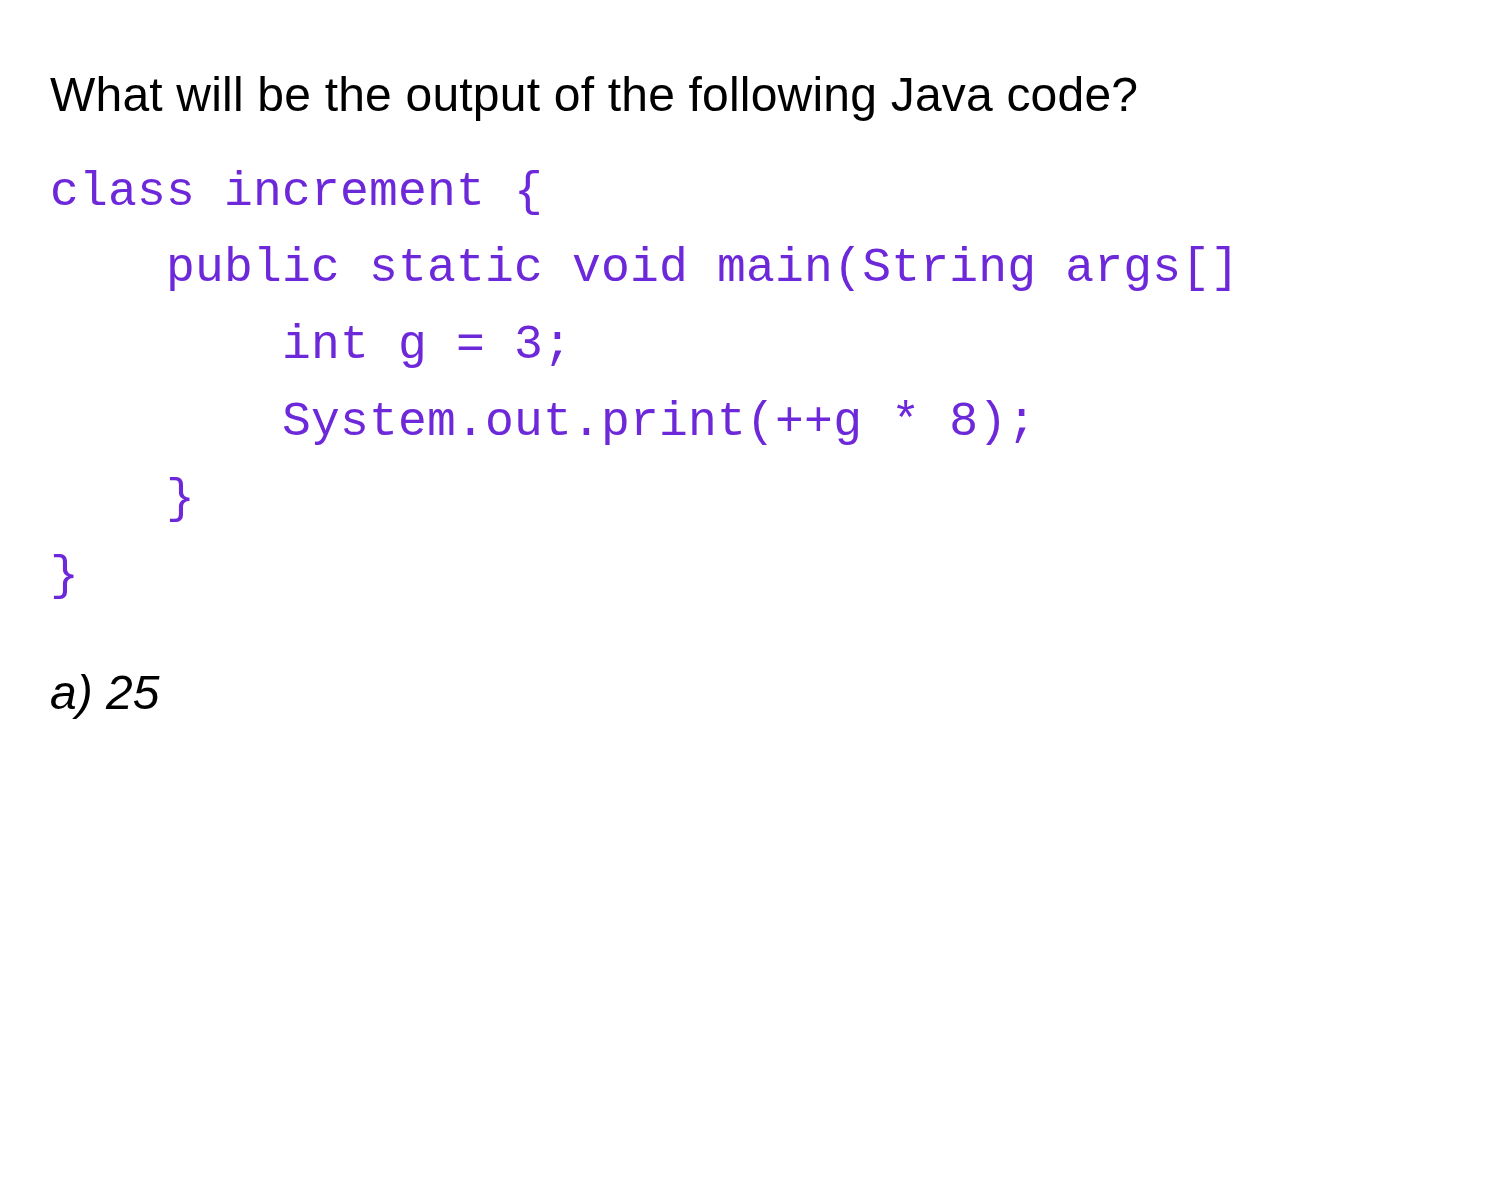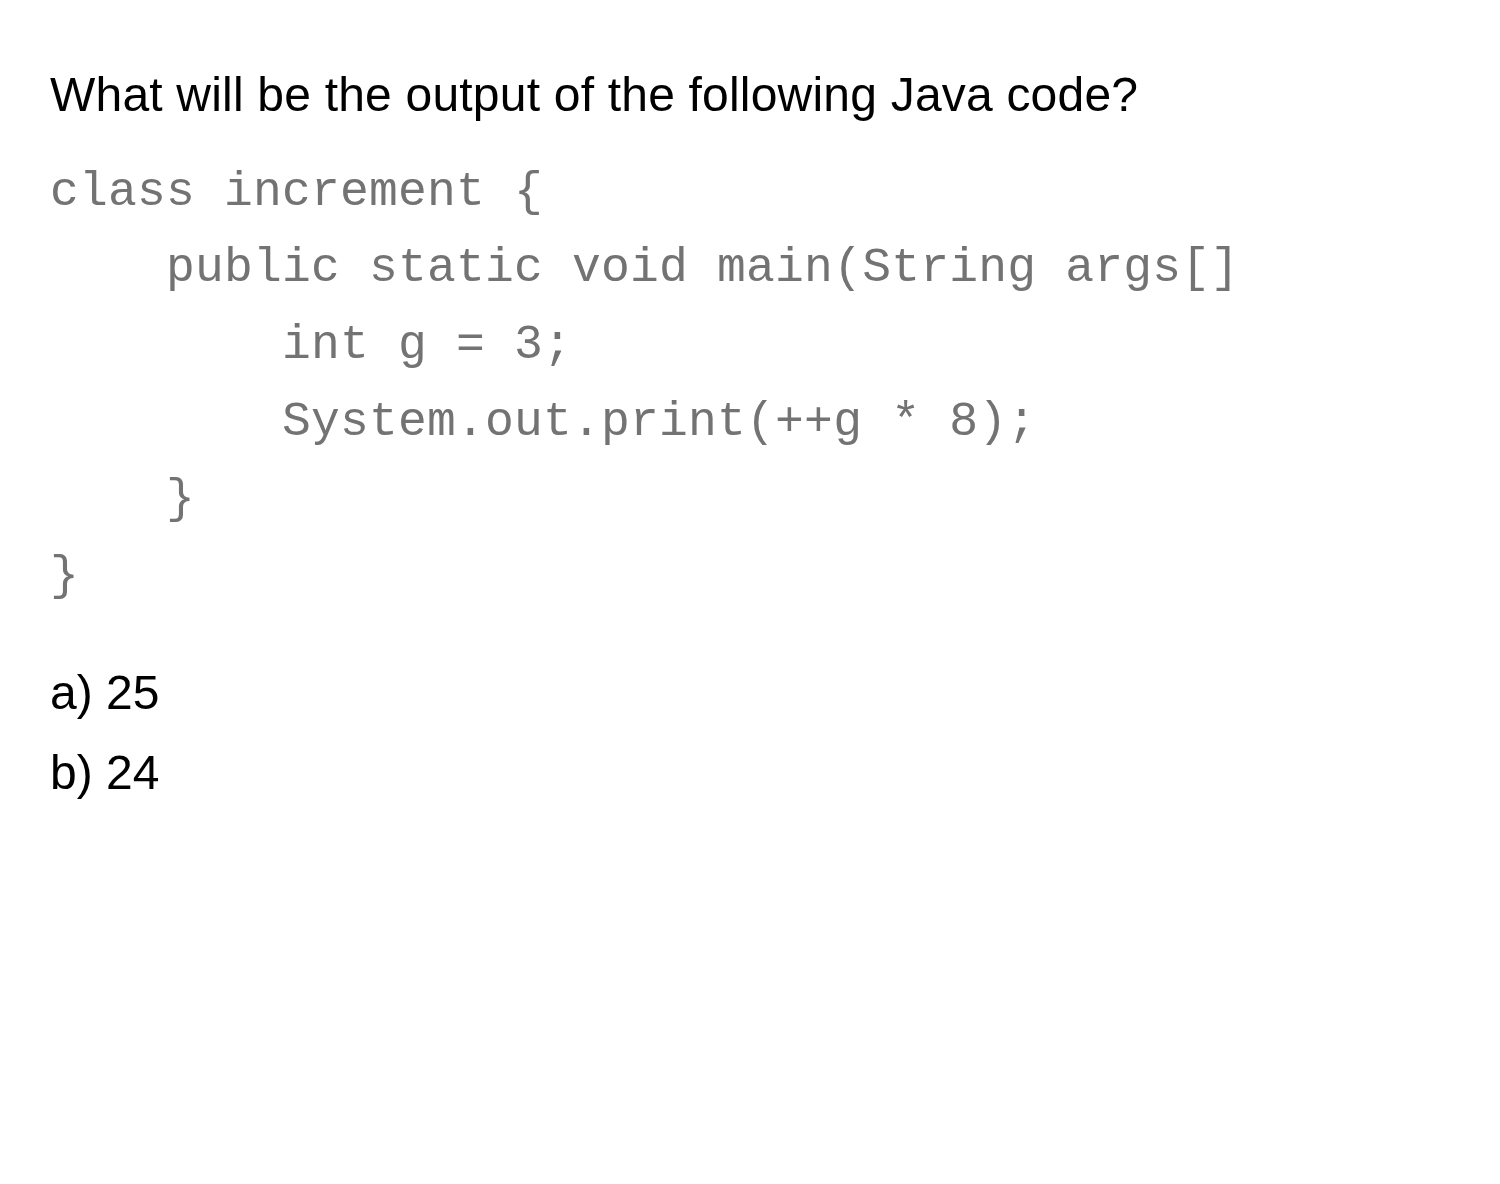--- a/index.html
+++ b/index.html
@@ -20,42 +20,42 @@
     font-size: 48px;
     line-height: 1.45;
     margin-bottom: 24px;
     letter-spacing: 0.2px;
   }
   .code {
     font-family: "Courier New", Courier, monospace;
     font-size: 48px;
     line-height: 1.6;
     white-space: pre;
-    color: #737373;
+    color: #6d28d9;
     margin-bottom: 44px;
     letter-spacing: 0.2px;
   }
   .options {
     font-size: 48px;
     line-height: 1.45;
   }
   .option {
     margin-bottom: 10px;
+    font-style: italic;
   }
 </style>
 </head>
 <body>
 
 <div class="page">
   <div class="question">What will be the output of the following Java code?</div>
 
   <div class="code"><span>class increment {</span>
 <span>    public static void main(String args[]</span>
 <span>        int g = 3;</span>
 <span>        System.out.print(++g * 8);</span>
 <span>    }</span>
 <span>}</span></div>
 
   <div class="options">
     <div class="option">a) 25</div>
-    <div class="option">b) 24</div>
   </div>
 </div>
 
 </body></html>

